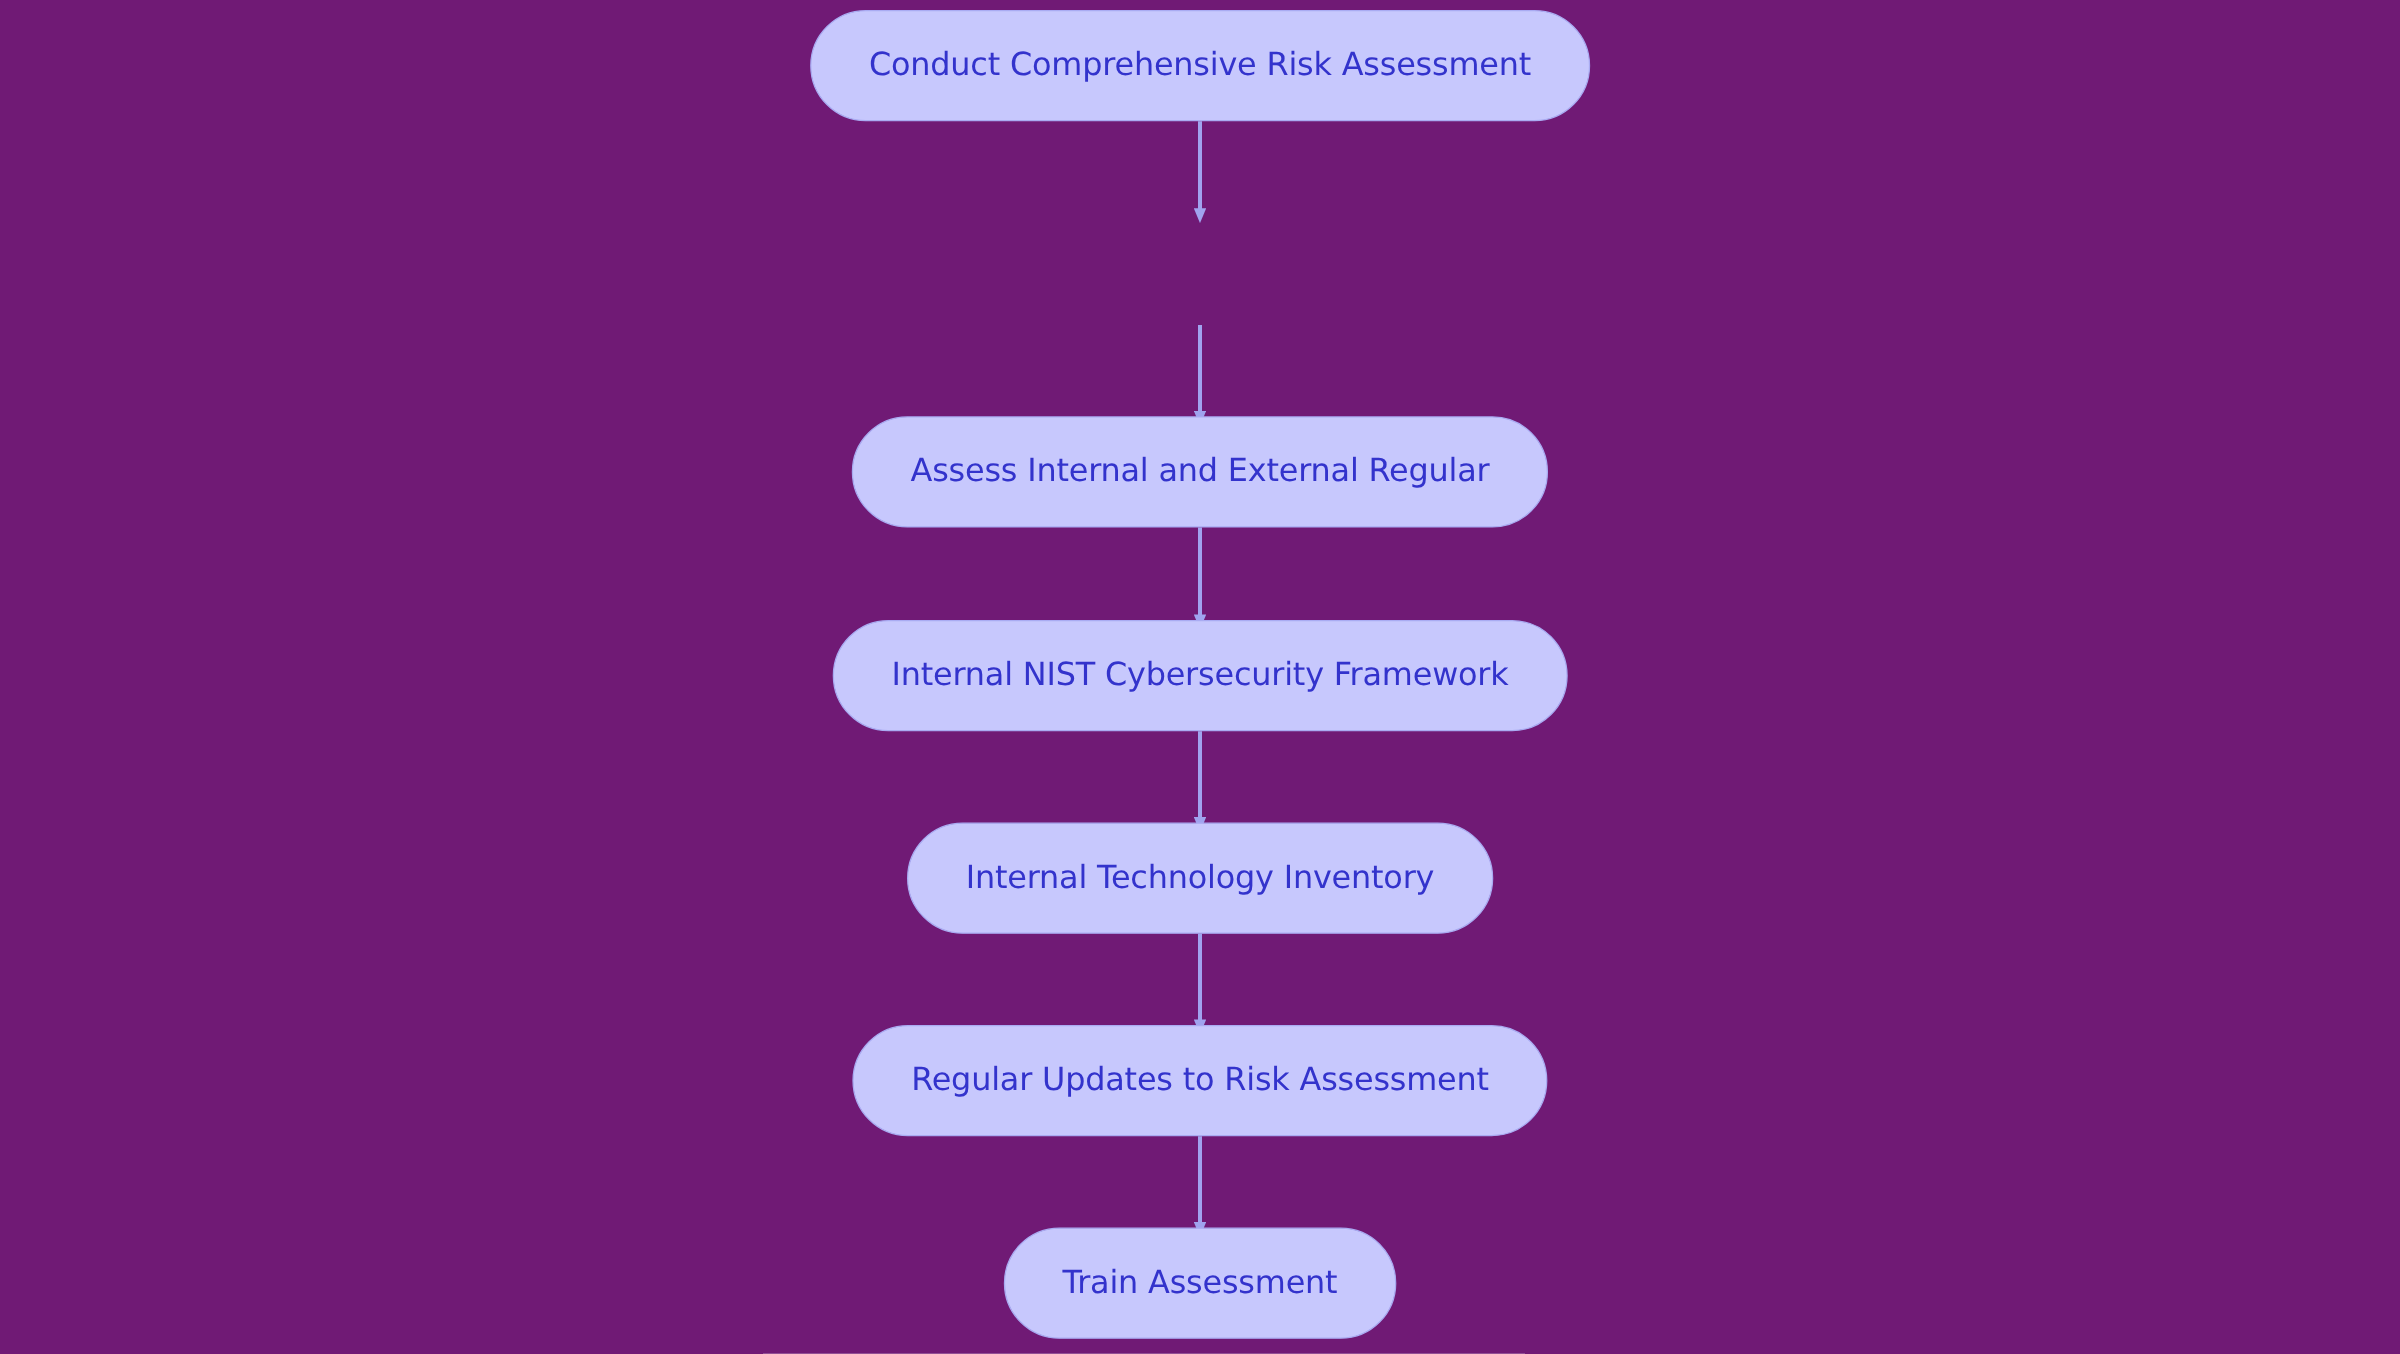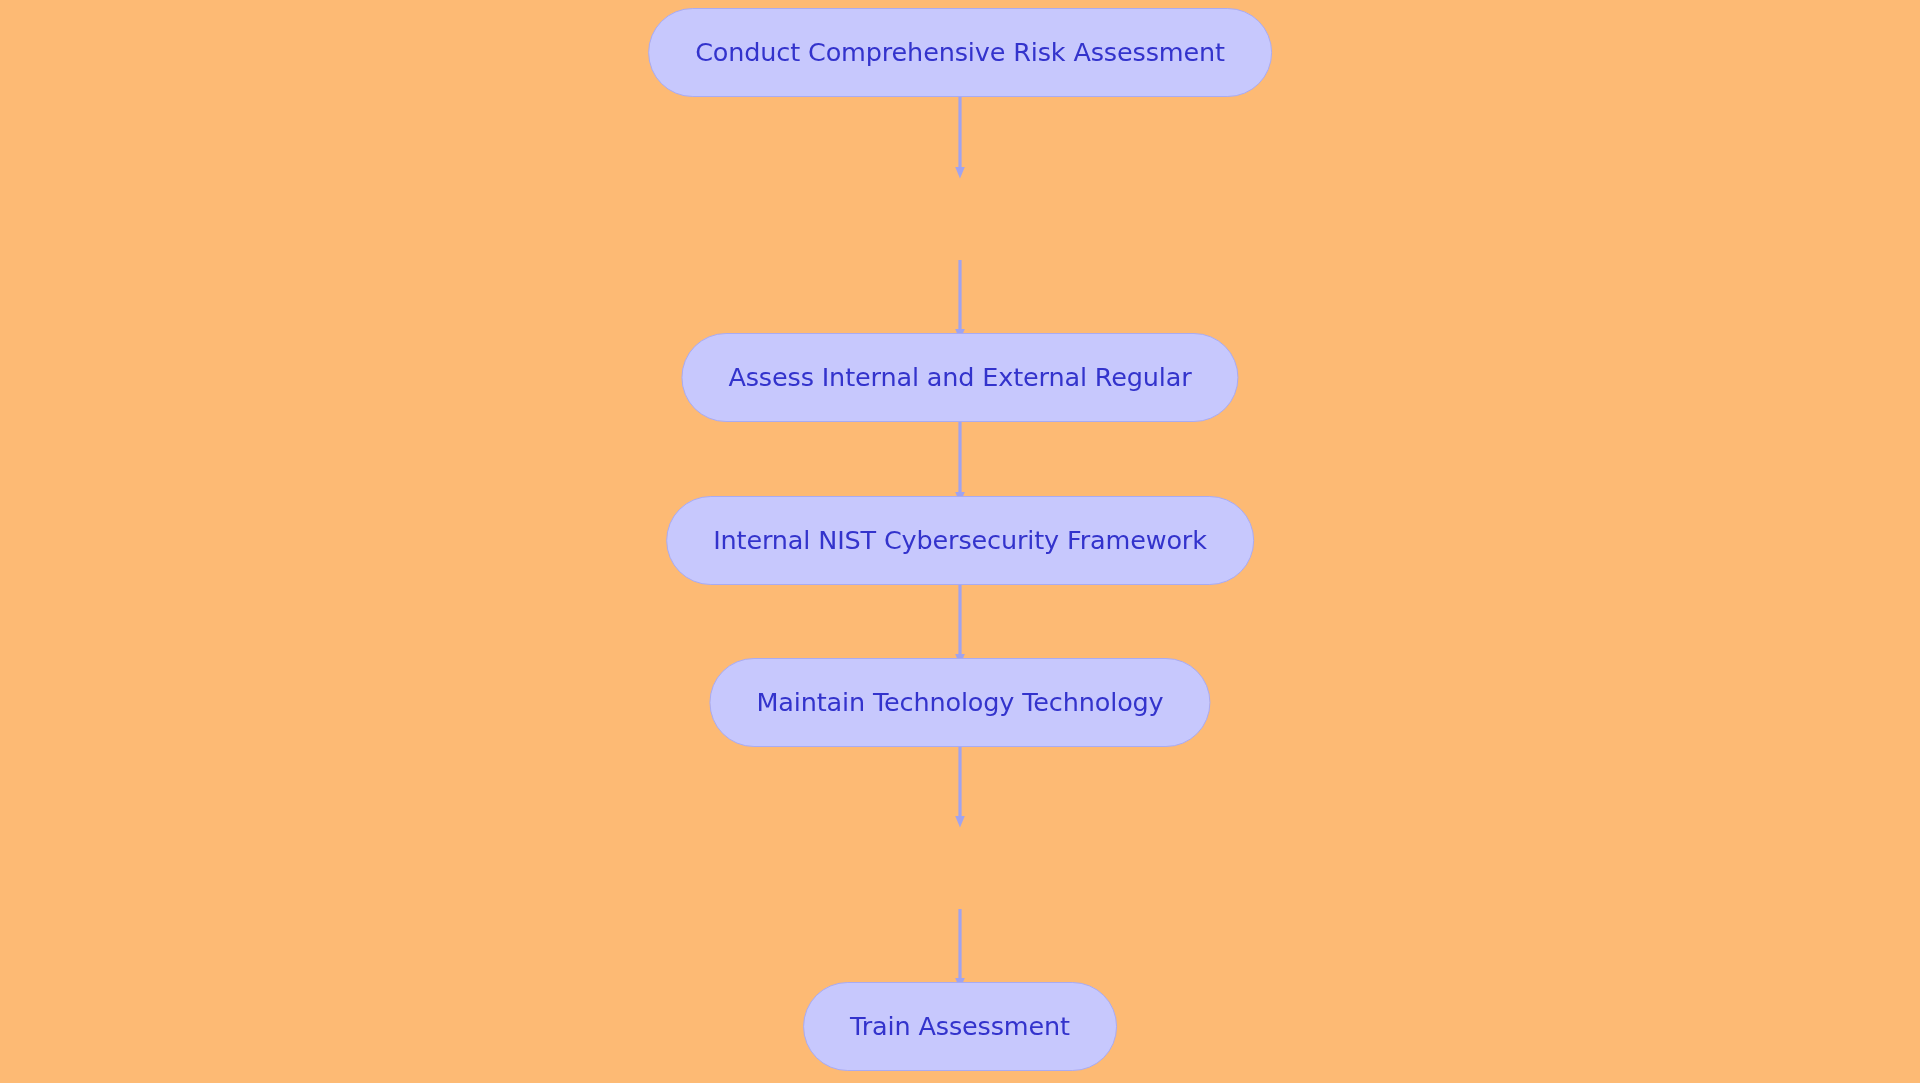--- a/index.html
+++ b/index.html
@@ -11,21 +11,21 @@
     width: 1920px;
     height: 1083px;
     font-family: "DejaVu Sans", sans-serif;
     overflow: hidden;
   }
 
   #flowchart-canvas {
     position: relative;
     width: 1920px;
     height: 1083px;
-    background: #fdba74;
+    background: #701a75;
   }
 
   
   #connector-layer {
     position: absolute;
     left: 0;
     top: 0;
     width: 1920px;
     height: 1083px;
   }
@@ -104,22 +104,25 @@
 
     <div class="flow-node node-2">
       <span class="flow-node-label">Assess Internal and External Regular</span>
     </div>
 
     <div class="flow-node node-3">
       <span class="flow-node-label">Internal NIST Cybersecurity Framework</span>
     </div>
 
     <div class="flow-node node-4">
-      <span class="flow-node-label">Maintain Technology Technology</span>
+      <span class="flow-node-label">Internal Technology Inventory</span>
     </div>
 
+    <div class="flow-node node-5">
+      <span class="flow-node-label">Regular Updates to Risk Assessment</span>
+    </div>
 
     <div class="flow-node node-6">
       <span class="flow-node-label">Train Assessment</span>
     </div>
 
   </div>
 </div>
 
 </body></html>

